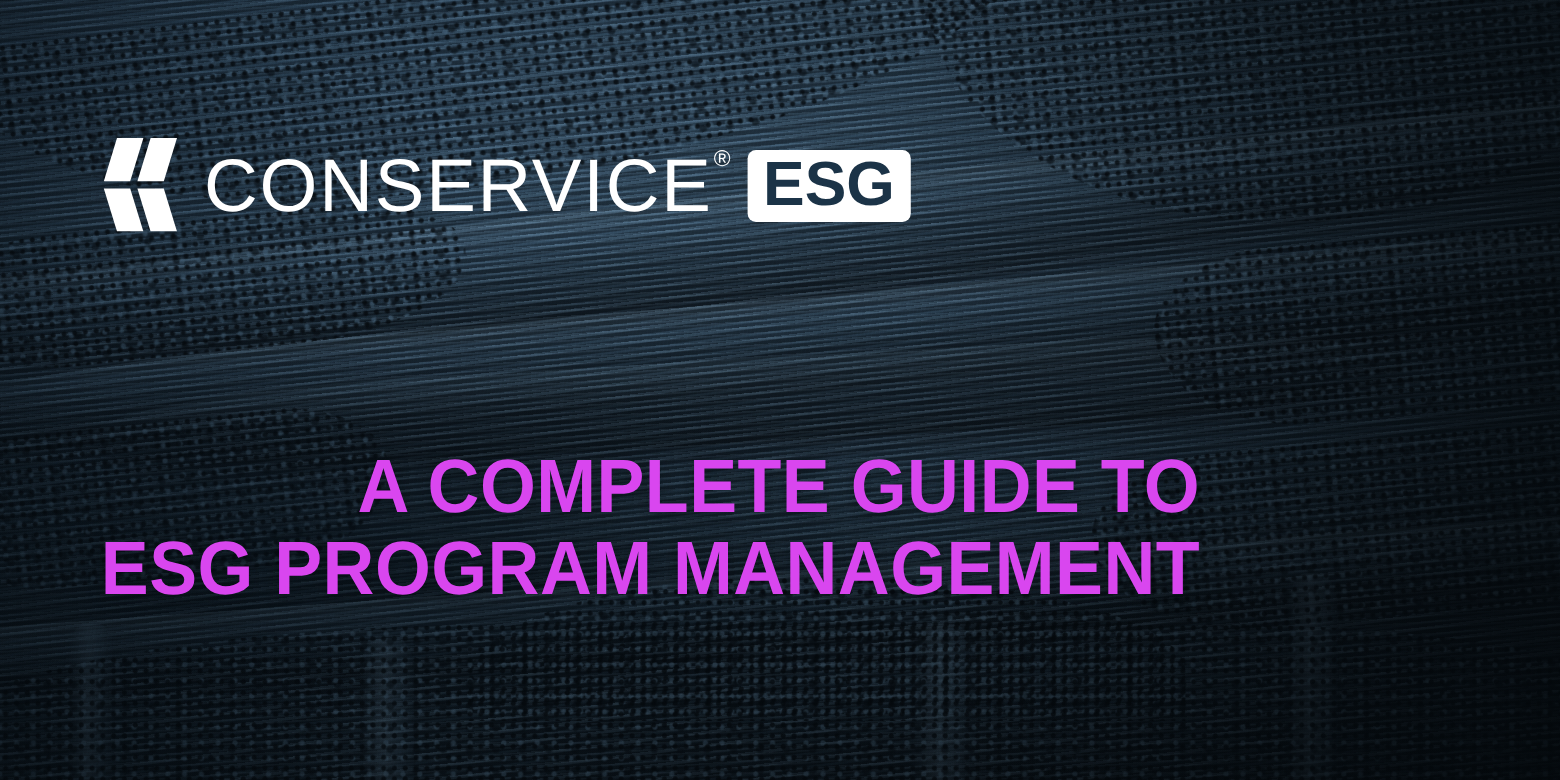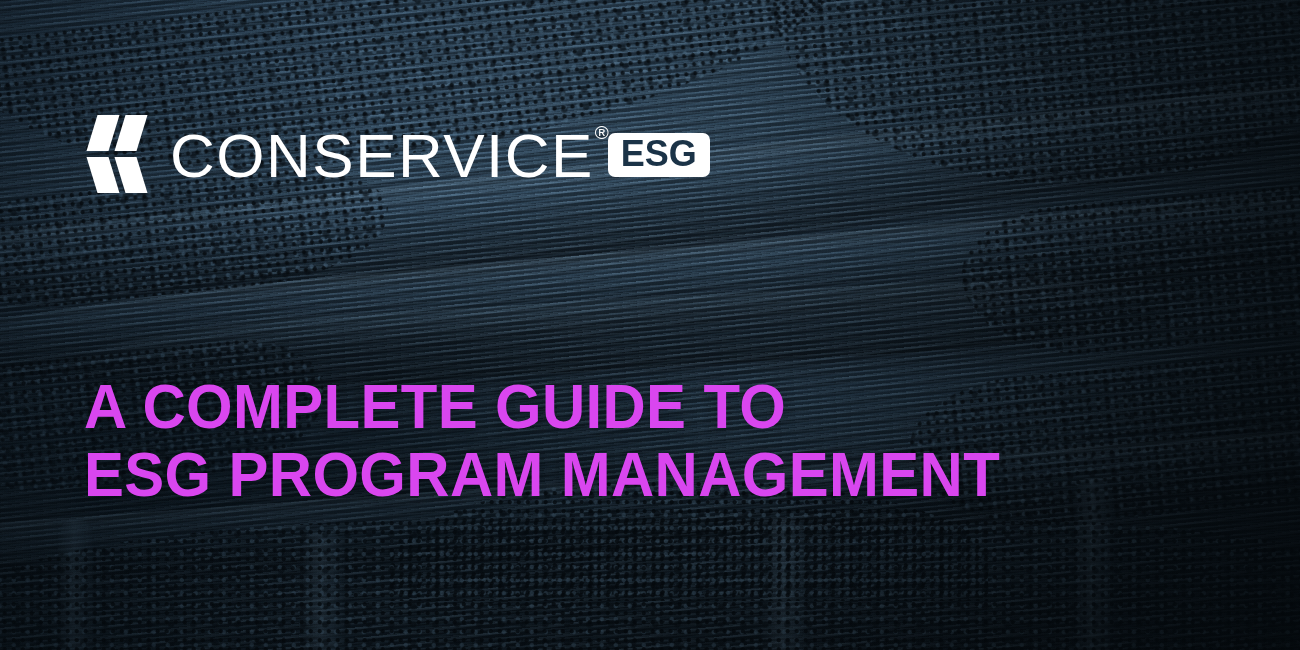--- a/index.html
+++ b/index.html
@@ -11,20 +11,21 @@
   body {
     font-family: "Liberation Sans", sans-serif;
   }
 
   #banner {
     position: relative;
     width: 1300px;
     height: 650px;
     overflow: hidden;
     background: #14222c;
+    text-align: right;
   }
 
   
   .bg-layer {
     position: absolute;
     inset: 0;
     overflow: hidden;
   }
   .bg-base {
     position: absolute;
@@ -208,27 +209,28 @@
   .reg-mark {
     font-size: 19px;
     font-weight: 400;
     vertical-align: super;
     position: relative;
     top: -16px;
     left: 1px;
     letter-spacing: 0;
   }
   .esg-badge {
+    margin-left: 15px;
     background: #ffffff;
     border-radius: 7px;
     padding: 3px 13px 5px 13px;
     color: #1b3347;
     font-family: "Liberation Sans", sans-serif;
     font-weight: bold;
-    font-size: 36px;
+    font-size: 52px;
     line-height: 1;
     letter-spacing: 0px;
     display: inline-block;
     position: relative;
     top: 1px;
   }
 
   
   .headline {
     position: absolute;

